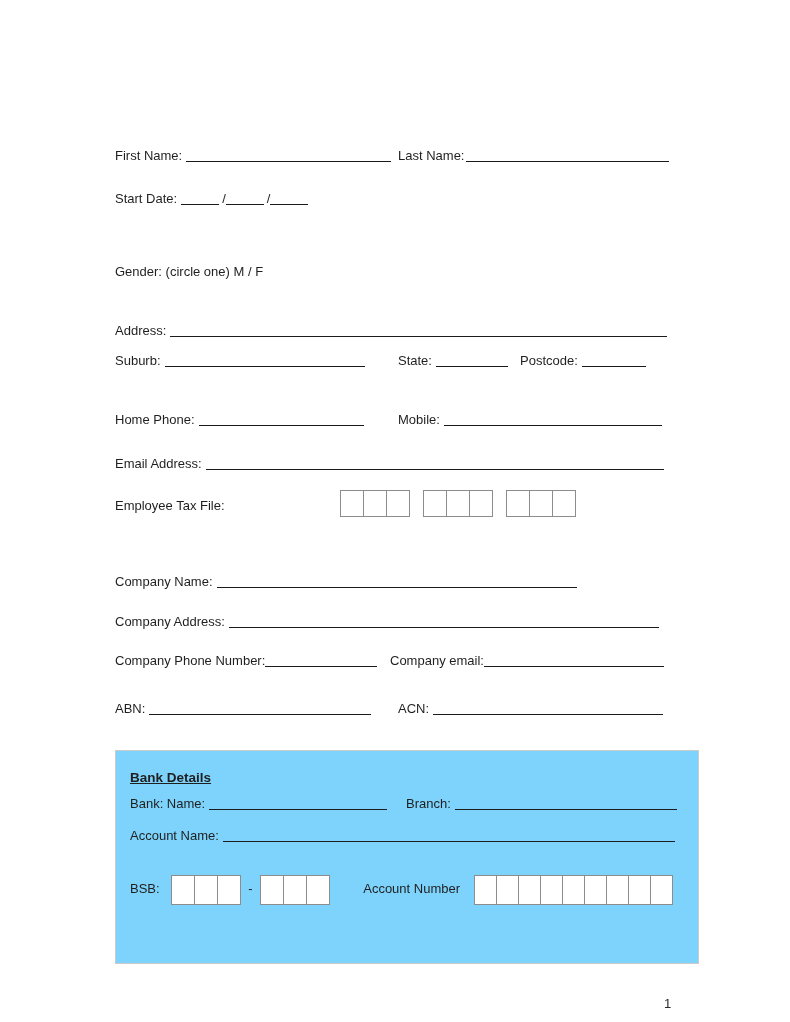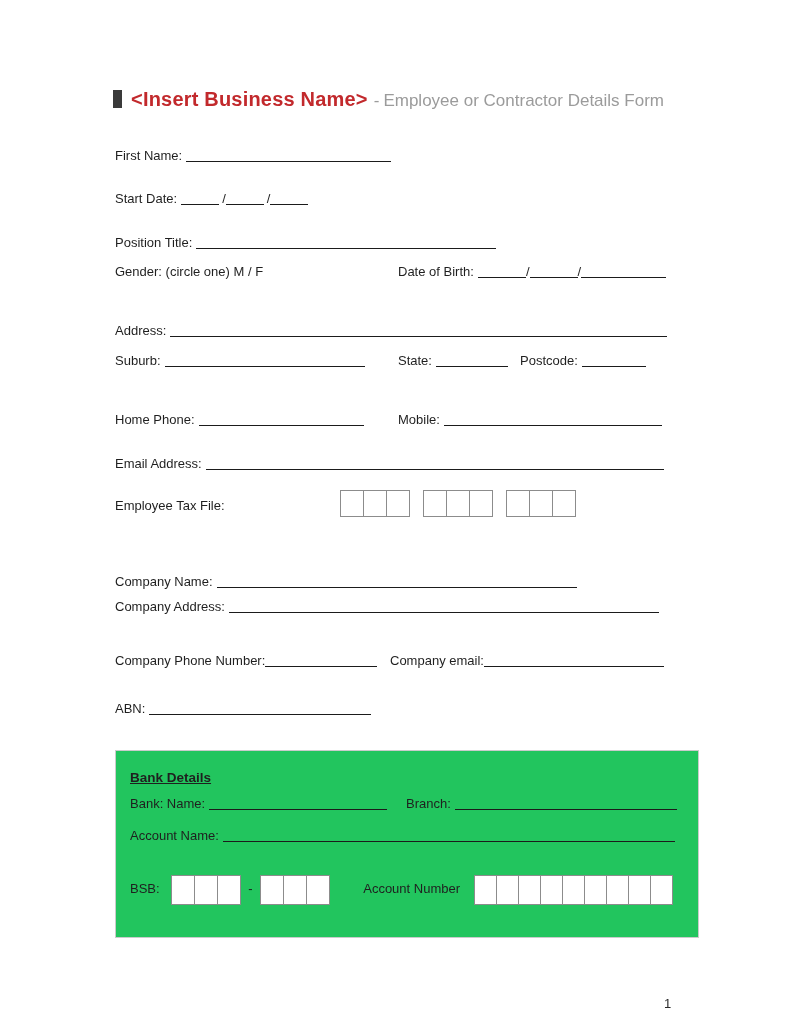--- a/index.html
+++ b/index.html
@@ -39,56 +39,50 @@
   .cells { display: inline-flex; vertical-align: middle; }
   .cell { display: inline-block; border: 1px solid #8c8c8c; background: #fff; }
   .cell + .cell { margin-left: -1px; }
   .tax .cell  { width: 24px; height: 27px; }
   .bsb .cell  { width: 24px; height: 30px; }
   .acct .cell { width: 23px; height: 30px; }
   .taxgrp + .taxgrp { margin-left: 13px; }
   
   .bankbox {
     position: absolute; left: 115px; top: 750px;
-    width: 584px; height: 188px;
-    border: 1px solid #cbcbcb; background: #22c55e;
+    width: 584px; height: 214px;
+    border: 1px solid #cbcbcb; background: #7dd3fc;
   }
   .brow { position: absolute; left: 14px; white-space: nowrap; line-height: 17px; }
   .brow .bcol2 { position: absolute; left: 276px; top: 0; white-space: nowrap; }
   .dash { margin: 0 7px; }
   
   .pagenum { position: absolute; left: 664px; top: 996px; font-size: 13px; color: #2a2a2a; }
 </style>
 </head>
 <body>
 
 <div class="page">
 
-  <div class="hdr">
-    <span class="bar"></span><span class="biz">&lt;Insert Business Name&gt;</span><span class="sep">-</span><span class="ttl">Employee or Contractor Details Form</span>
-  </div>
 
   <div class="row" style="top:147px">
     <span class="lbl">First Name:</span><span class="line" style="width:205px"></span>
+    <span class="col2">
+      <span class="lbl">Last Name:</span><span class="line" style="width:203px;margin-left:2px"></span>
+    </span>
   </div>
 
   <div class="row" style="top:190px">
     <span class="lbl">Start Date:</span><span class="line" style="width:38px"></span><span class="slash">/</span><span class="line" style="width:38px;margin-left:0"></span><span class="slash">/</span><span class="line" style="width:38px;margin-left:0"></span>
   </div>
 
-  <div class="row" style="top:234px">
-    <span class="lbl">Position Title:</span><span class="line" style="width:300px"></span>
-  </div>
 
   <div class="row" style="top:263px">
     <span class="lbl">Gender: (circle one)</span>
     <span class="lbl">M / F</span>
-    <span class="col2">
-      <span class="lbl">Date of Birth:</span><span class="line" style="width:48px"></span><span>/</span><span class="line" style="width:48px;margin-left:0"></span><span>/</span><span class="line" style="width:85px;margin-left:0"></span>
-    </span>
   </div>
 
   <div class="row" style="top:322px">
     <span class="lbl">Address:</span><span class="line" style="width:497px"></span>
   </div>
 
   <div class="row" style="top:352px">
     <span class="lbl">Suburb:</span><span class="line" style="width:200px"></span>
     <span class="col2">
       <span class="lbl">State:</span><span class="line" style="width:72px"></span>
@@ -126,33 +120,36 @@
           <span class="cell"></span>
         </span>
     </span>
   </div>
 
 
   <div class="row" style="top:573px">
     <span class="lbl">Company Name:</span><span class="line" style="width:360px"></span>
   </div>
 
-  <div class="row" style="top:598px">
+  <div class="row" style="top:613px">
     <span class="lbl">Company Address:</span><span class="line" style="width:430px"></span>
   </div>
 
   <div class="row" style="top:652px">
     <span class="lbl">Company Phone Number:</span><span class="line" style="width:112px;margin-left:0"></span>
     <span class="col2" style="left:275px">
       <span class="lbl">Company email:</span><span class="line" style="width:180px;margin-left:0"></span>
     </span>
   </div>
 
   <div class="row" style="top:700px">
     <span class="lbl">ABN:</span><span class="line" style="width:222px"></span>
+    <span class="col2">
+      <span class="lbl">ACN:</span><span class="line" style="width:230px"></span>
+    </span>
   </div>
 
   <div class="bankbox">
     <div class="brow" style="top:18px">
       <span class="headline" style="font-size:13.5px">Bank Details</span>
     </div>
     <div class="brow" style="top:44px">
       <span class="lbl">Bank: Name:</span><span class="line" style="width:178px"></span>
       <span class="bcol2">
         <span class="lbl">Branch:</span><span class="line" style="width:222px"></span>

